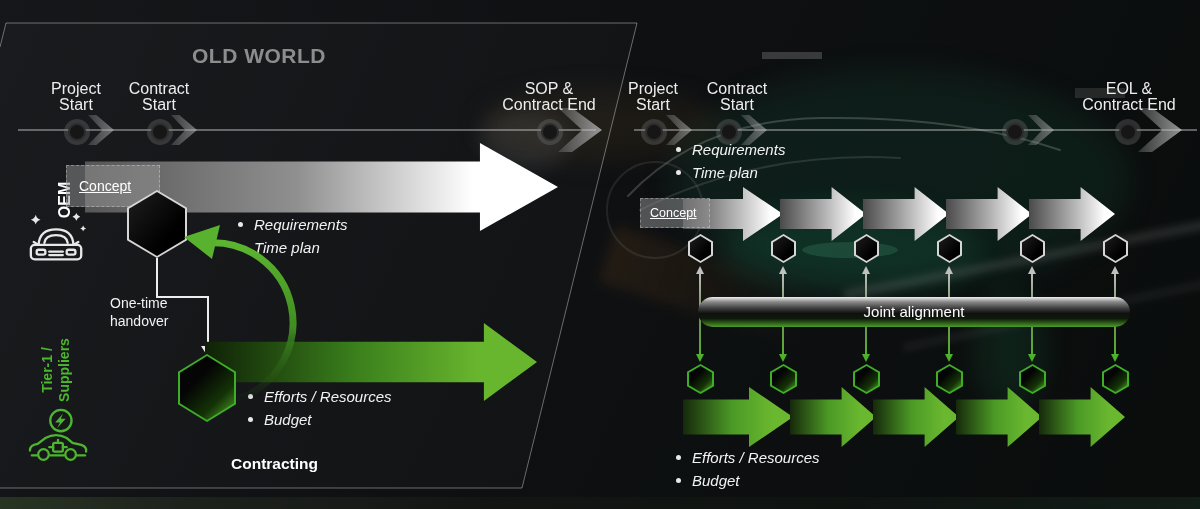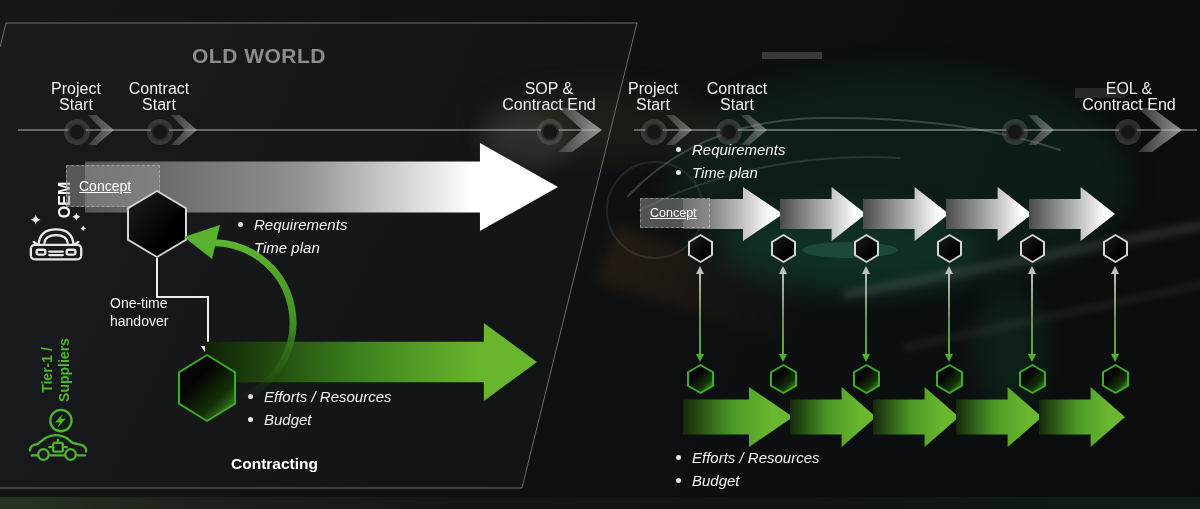--- a/index.html
+++ b/index.html
@@ -303,20 +303,21 @@
       <div class="vline"></div>
       <div class="vup"></div>
       <div class="vdn"></div>
     </div>
   <div class="varr" style="left:1110px;">
       <div class="vline"></div>
       <div class="vup"></div>
       <div class="vdn"></div>
     </div>
 
+  <div class="jbar">Joint alignment</div>
 
   <div class="hex hex-green" style="left:687px;top:364px;width:27px;height:30px;z-index:3;">
       <div class="ho"></div>
       <div class="hi"></div>
     </div>
   <div class="hex hex-green" style="left:770px;top:364px;width:27px;height:30px;z-index:3;">
       <div class="ho"></div>
       <div class="hi"></div>
     </div>
   <div class="hex hex-green" style="left:853px;top:364px;width:27px;height:30px;z-index:3;">

